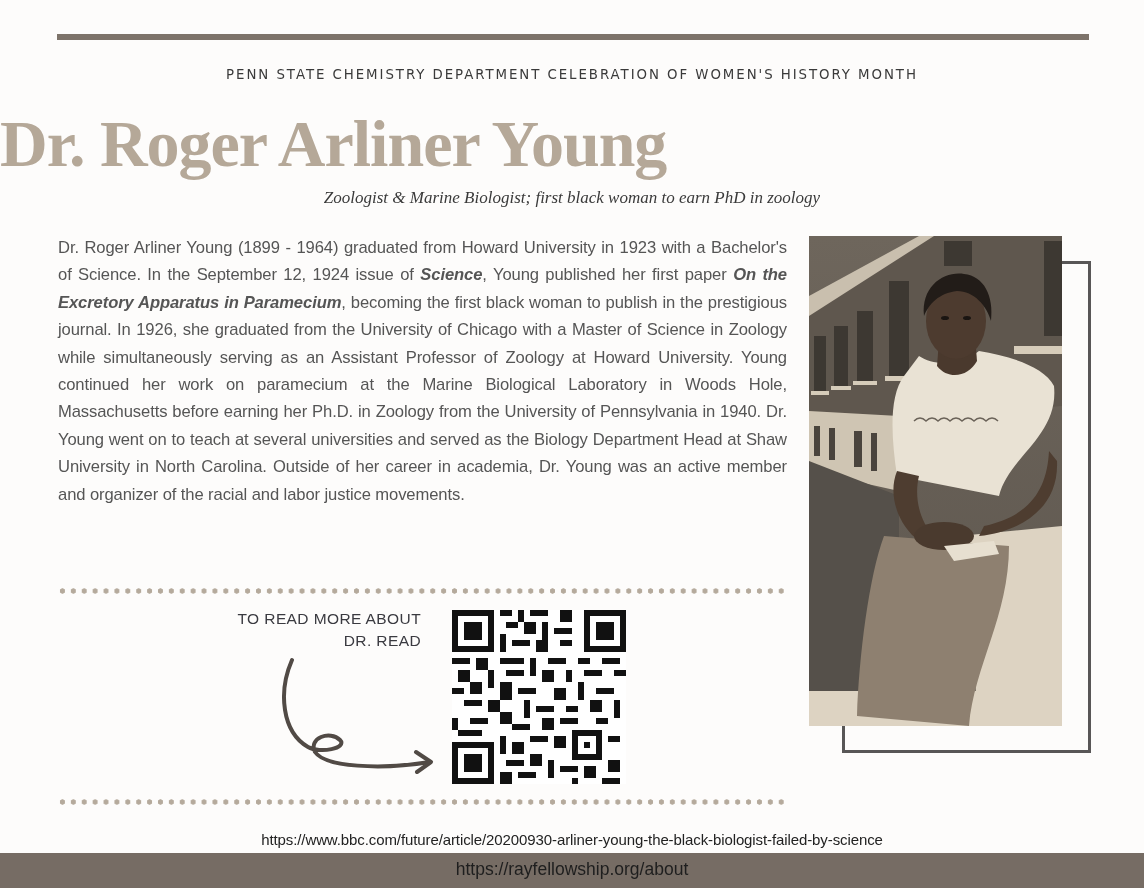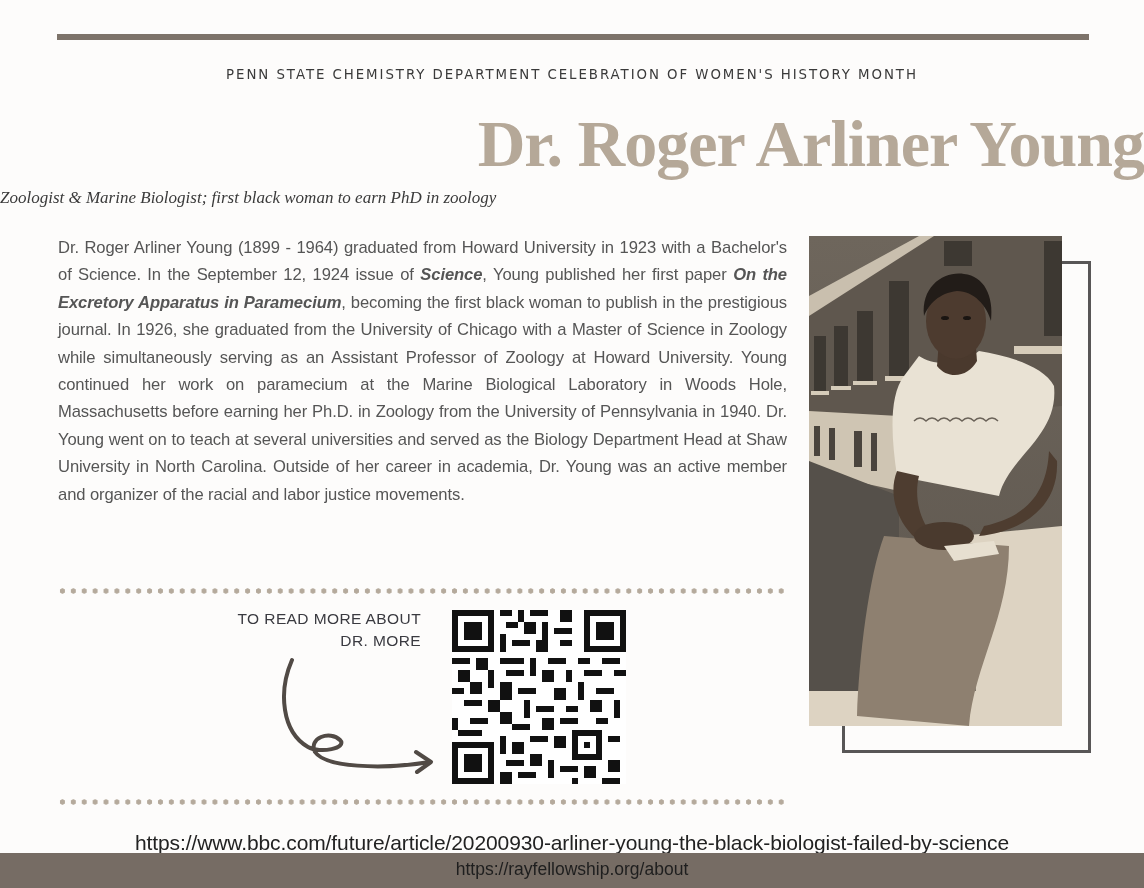--- a/index.html
+++ b/index.html
@@ -12,26 +12,26 @@
   .top-rule {
     position:absolute; left:57px; top:34px; width:1032px; height:6px;
     background:#7d736a;
   }
   .kicker {
     position:absolute; left:0; top:66px; width:1144px; text-align:center;
     font-family:"DejaVu Sans", sans-serif; font-size:14.5px; letter-spacing:2.1px;
     color:#3a3a3a; transform:scaleX(0.92); transform-origin:center;
   }
   .title {
-    position:absolute; left:0; top:104px; width:1144px; text-align:right;
+    position:absolute; left:0; top:104px; width:1144px; text-align:left;
     font-family:"Liberation Serif", serif; font-weight:bold; font-size:66px;
     letter-spacing:-1px; color:#b5a898; line-height:80px;
   }
   .subtitle {
-    position:absolute; left:0; top:188px; width:1144px; text-align:left;
+    position:absolute; left:0; top:188px; width:1144px; text-align:center;
     font-family:"Liberation Serif", serif; font-style:italic; font-size:17px;
     color:#3a3a3a;
   }
   .bio {
     position:absolute; left:58px; top:234px; width:729px;
     font-size:16.6px; line-height:27.4px; text-align:justify; color:#555;
     letter-spacing:-0.1px;
   }
   .bio em { font-style:italic;font-weight:bold; }
   .dots {
@@ -51,21 +51,21 @@
   .photo-frame {
     position:absolute; left:842px; top:261px; width:243px; height:486px;
     border:3px solid #585656;
   }
   .photo {
     position:absolute; left:809px; top:236px; width:253px; height:490px;
     overflow:hidden; background:#8a8070;
   }
   .url1 {
     position:absolute; left:0; top:831px; width:1144px; text-align:center;
-    font-size:21px; color:#222; letter-spacing:-0.1px;
+    font-size:15px; color:#222; letter-spacing:-0.1px;
   }
   .bottom-band {
     position:absolute; left:0; top:853px; width:1144px; height:35px;
     background:#766c64;
   }
   .url2 {
     position:absolute; left:0; top:859px; width:1144px; text-align:center;
     font-size:17.5px; color:#1e1e1e;
   }
 </style>
@@ -78,21 +78,21 @@
 <div class="title">Dr. Roger Arliner Young</div>
 <div class="subtitle">Zoologist &amp; Marine Biologist; first black woman to earn PhD in zoology</div>
 
 <div class="bio"><span>Dr. Roger Arliner Young (1899 - 1964) graduated from Howard University in 1923 with a Bachelor's of Science. In the September 12, 1924 issue of </span><em>Science</em><span>, Young published her first paper </span><em>On the Excretory Apparatus in Paramecium</em><span>, becoming the first black woman to publish in the prestigious journal. In 1926, she graduated from the University of Chicago with a Master of Science in Zoology while simultaneously serving as an Assistant Professor of Zoology at Howard University. Young continued her work on paramecium at the Marine Biological Laboratory in Woods Hole, Massachusetts before earning her Ph.D. in Zoology from the University of Pennsylvania in 1940. Dr. Young went on to teach at several universities and served as the Biology Department Head at Shaw University in North Carolina. Outside of her career in academia, Dr. Young was an active member and organizer of the racial and labor justice movements.</span></div>
 
 <div class="dots" style="top:588px;"></div>
 <div class="dots" style="top:799px;"></div>
 
 <div class="cta">
   <div>TO READ MORE ABOUT</div>
-  <div>DR. MORE</div>
+  <div>DR. READ</div>
 </div>
 
 <svg class="arrow" viewBox="0 0 170 125">
   <path d="M22 8 C 8 40, 12 80, 38 95 C 50 102, 78 96, 70 88 C 60 78, 38 86, 45 100 C 55 115, 110 118, 160 110" fill="none" stroke="#514a45" stroke-width="4" stroke-linecap="round"></path>
   <path d="M146 100 L 161 110 L 147 120" fill="none" stroke="#514a45" stroke-width="4" stroke-linecap="round" stroke-linejoin="round"></path>
 </svg>
 
 <svg class="qr" viewBox="0 0 29 29" shape-rendering="crispEdges">
   <rect width="29" height="29" fill="#fff"></rect>
   <g fill="#111">

